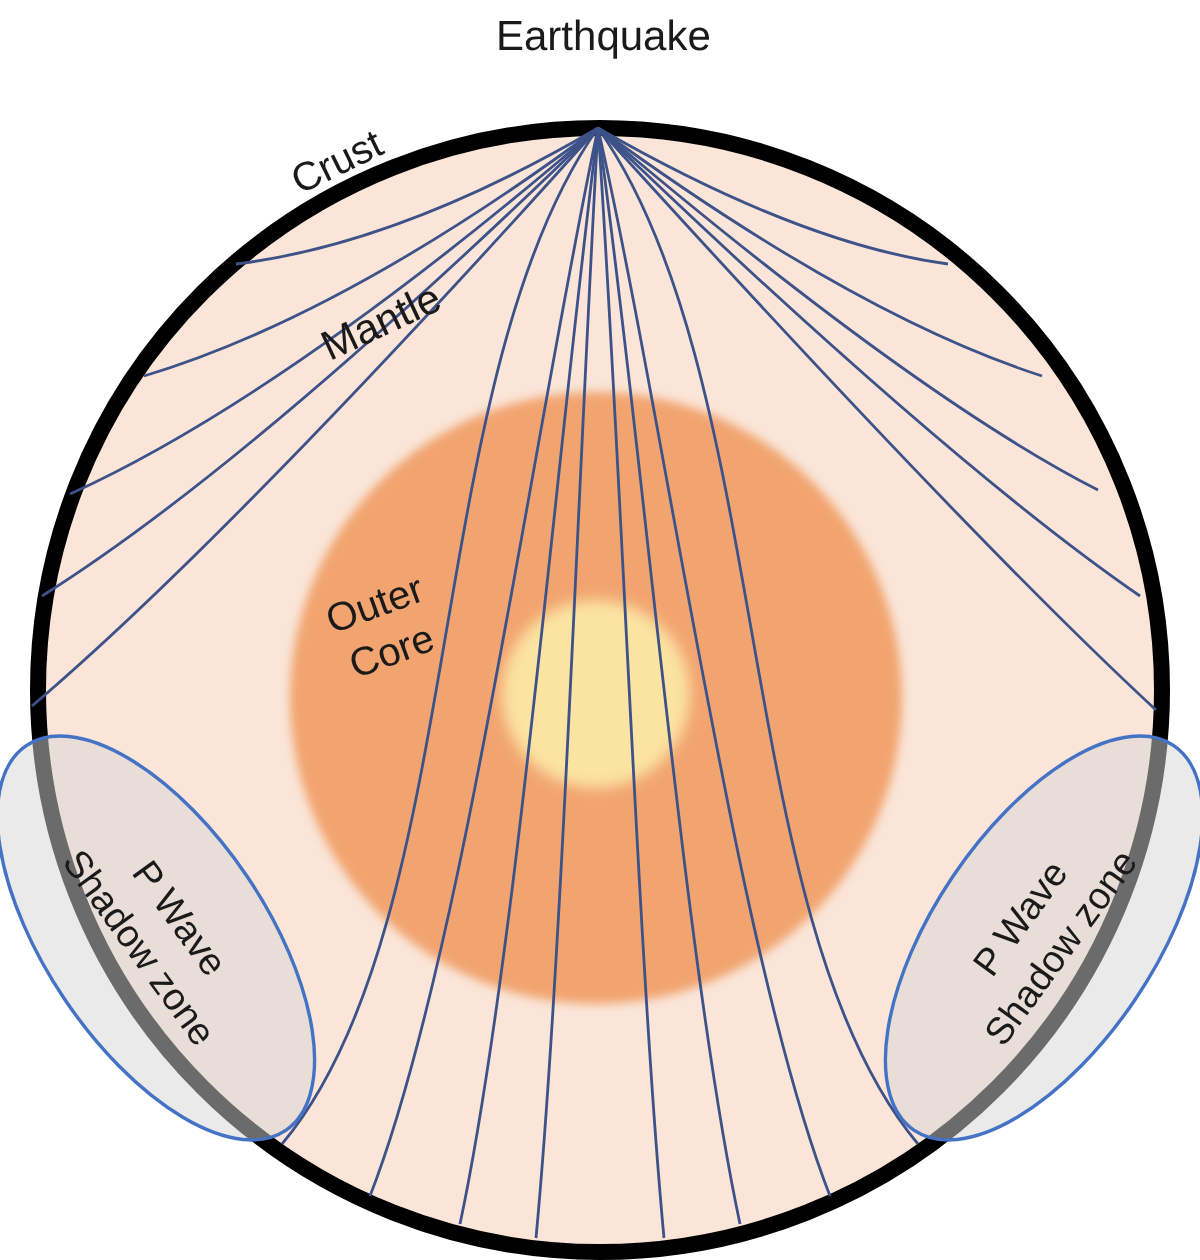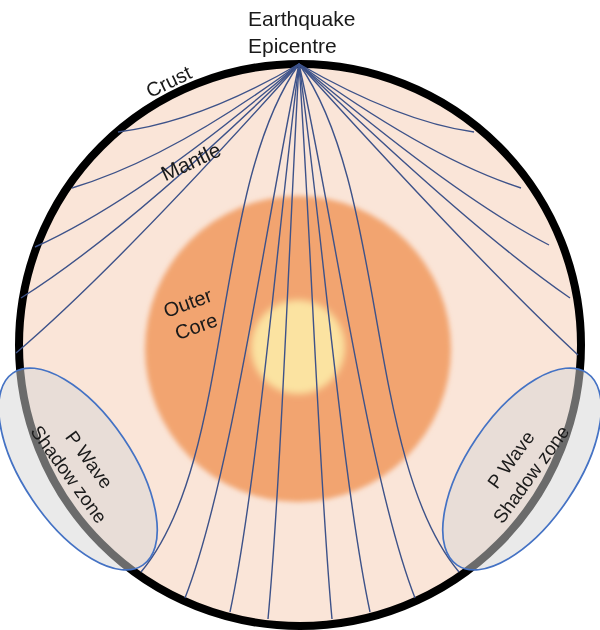--- a/index.html
+++ b/index.html
@@ -85,21 +85,20 @@
     <g transform="translate(78,469) rotate(56)">
       <ellipse class="shadow-ellipse" cx="0" cy="0" rx="116" ry="55"></ellipse>
     </g>
     <g transform="translate(522,469) rotate(-56)">
       <ellipse class="shadow-ellipse" cx="0" cy="0" rx="116" ry="55"></ellipse>
     </g>
   </svg>
 
   <div class="lbl epicentre-label">
     <div>Earthquake</div>
-    <div>Epicentre</div>
   </div>
 
   <div class="lbl crust-label">Crust</div>
 
   <div class="lbl mantle-label">Mantle</div>
 
   <div class="lbl outer-core-label">
     <div>Outer</div>
     <div>Core</div>
   </div>

